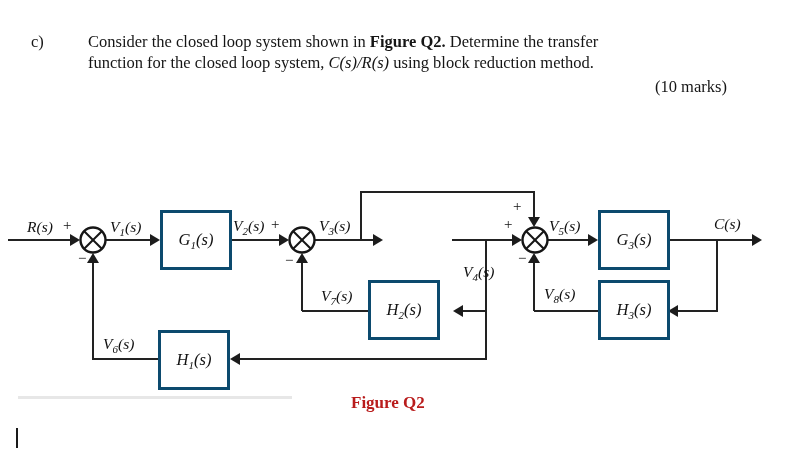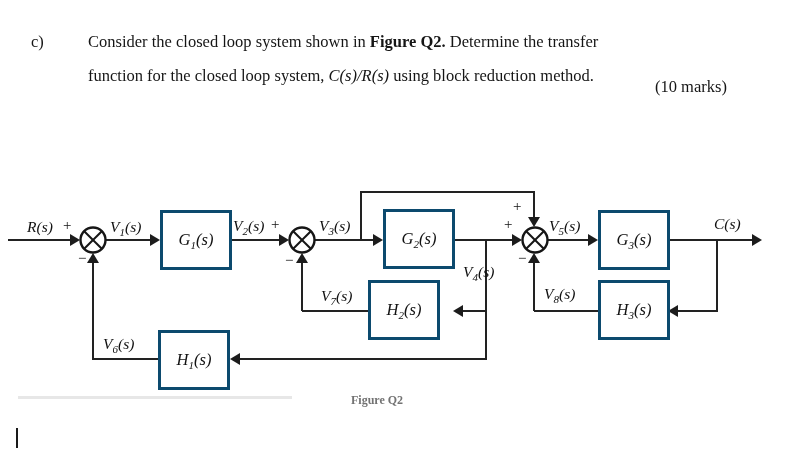--- a/index.html
+++ b/index.html
@@ -29,32 +29,32 @@
   .blk-label{font-style:italic;font-size:16.5px;white-space:nowrap;}
   .blk-label sub,.sig sub{font-size:11px;line-height:0;}
 
   
   .junction{position:absolute;width:30px;height:30px;}
 
   
   .sig{position:absolute;font-style:italic;font-size:15.5px;white-space:nowrap;color:#101010;}
   .sign{position:absolute;font-style:normal;font-size:15px;color:#101010;}
 
-  .caption{position:absolute;font-weight:bold;font-size:12px;white-space:nowrap;color:#737373;}
+  .caption{position:absolute;font-weight:bold;font-size:17px;white-space:nowrap;color:#b91c1c;}
   .cursor-bar{position:absolute;width:2px;height:20px;background:#1a1a1a;}
   .scan-artifact{position:absolute;height:3px;background:#e7e7e7;}
 </style>
 </head>
 <body>
 
 <div id="page">
 
   <div class="qtext" style="left:31px;top:31px;">c)</div>
   <div class="qtext" style="left:88px;top:31px;"><span>Consider the closed loop system shown in </span><b>Figure Q2.</b><span> Determine the transfer</span></div>
-  <div class="qtext" style="left:88px;top:65px;text-align:center;"><span>function for the closed loop system, </span><i>C(s)/R(s)</i><span> using block reduction method.</span></div>
+  <div class="qtext" style="left:88px;top:52px;text-align:center;"><span>function for the closed loop system, </span><i>C(s)/R(s)</i><span> using block reduction method.</span></div>
   <div class="qtext" style="left:655px;top:76px;">(10 marks)</div>
 
   <div class="wire-h" style="left:8px;top:239px;width:64px;"></div>
   <div class="wire-h" style="left:105px;top:239px;width:47px;"></div>
   <div class="wire-h" style="left:229px;top:239px;width:52px;"></div>
   <div class="wire-h" style="left:314px;top:239px;width:61px;"></div>
   <div class="wire-h" style="left:452px;top:239px;width:62px;"></div>
   <div class="wire-h" style="left:547px;top:239px;width:43px;"></div>
   <div class="wire-h" style="left:667px;top:239px;width:87px;"></div>
 
@@ -103,23 +103,20 @@
   </svg>
   <svg class="junction" style="left:520px;top:225px;" viewBox="0 0 30 30">
     <circle cx="15" cy="15" r="12.5" fill="#ffffff" stroke="#161616" stroke-width="2.4"></circle>
     <line x1="6.2" y1="6.2" x2="23.8" y2="23.8" stroke="#161616" stroke-width="2"></line>
     <line x1="23.8" y1="6.2" x2="6.2" y2="23.8" stroke="#161616" stroke-width="2"></line>
   </svg>
 
   <div class="blk" style="left:160px;top:210px;">
     <span class="blk-label"><span>G</span><sub>1</sub><span>(s)</span></span>
   </div>
-  <div class="blk" style="left:383px;top:209px;">
-    <span class="blk-label"><span>G</span><sub>2</sub><span>(s)</span></span>
-  </div>
   <div class="blk" style="left:598px;top:210px;">
     <span class="blk-label"><span>G</span><sub>3</sub><span>(s)</span></span>
   </div>
   <div class="blk" style="left:368px;top:280px;">
     <span class="blk-label"><span>H</span><sub>2</sub><span>(s)</span></span>
   </div>
   <div class="blk" style="left:598px;top:280px;">
     <span class="blk-label"><span>H</span><sub>3</sub><span>(s)</span></span>
   </div>
   <div class="blk" style="left:158px;top:330px;">

